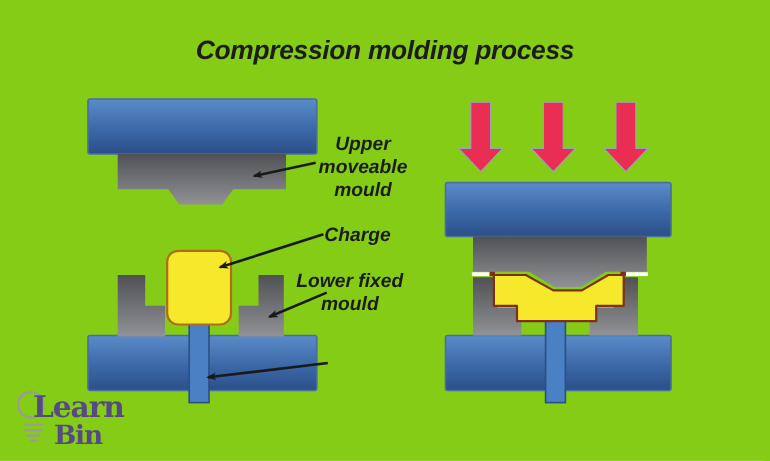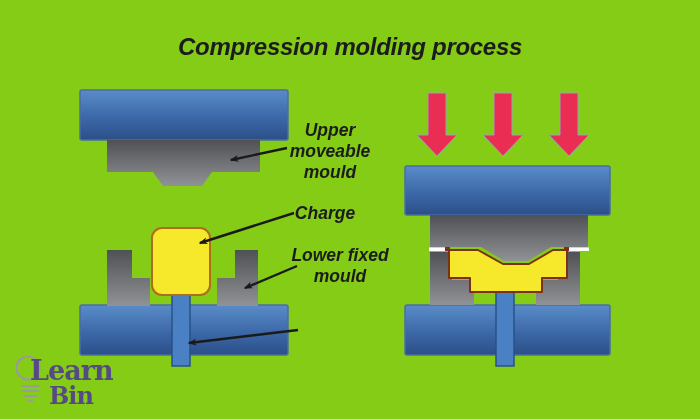--- a/index.html
+++ b/index.html
@@ -21,21 +21,21 @@
   .label{
     position:absolute;
     font:italic bold 17.5px "Liberation Sans", sans-serif;
     color:#1c1c1c;
     text-align:center;
     white-space:pre-line;
     line-height:21px;
   }
   #label-upper{left:268px;top:120px;width:124px;}
   #label-charge{left:265px;top:203px;width:120px;text-align:center;}
-  #label-lower{left:280px;top:245px;width:120px;}
+  #label-lower{left:258px;top:245px;width:120px;}
   #label-ejector{left:273px;top:303px;width:120px;}
   #logo{
     position:absolute;left:10px;top:348px;width:120px;height:66px;
   }
   #logo-learn{
     position:absolute;left:30px;top:355px;
     font:bold 27px "DejaVu Serif", serif;
     color:#564a85;letter-spacing:-1px;
   }
   #logo-bin{

